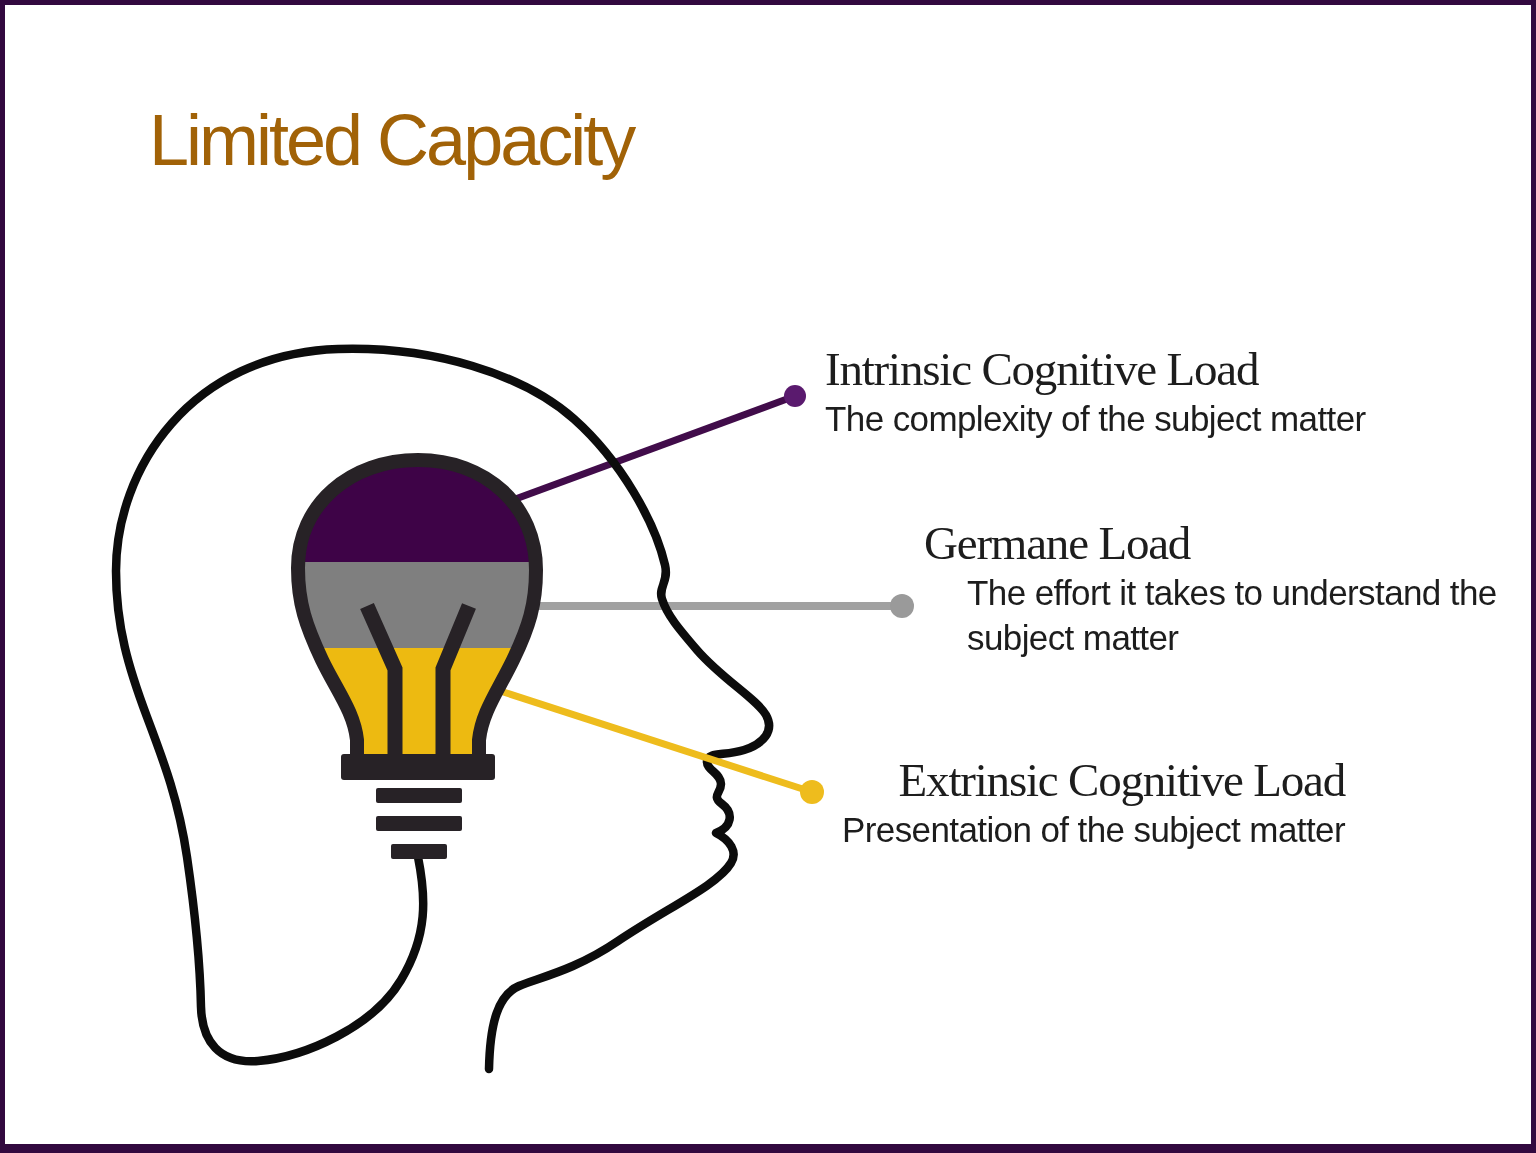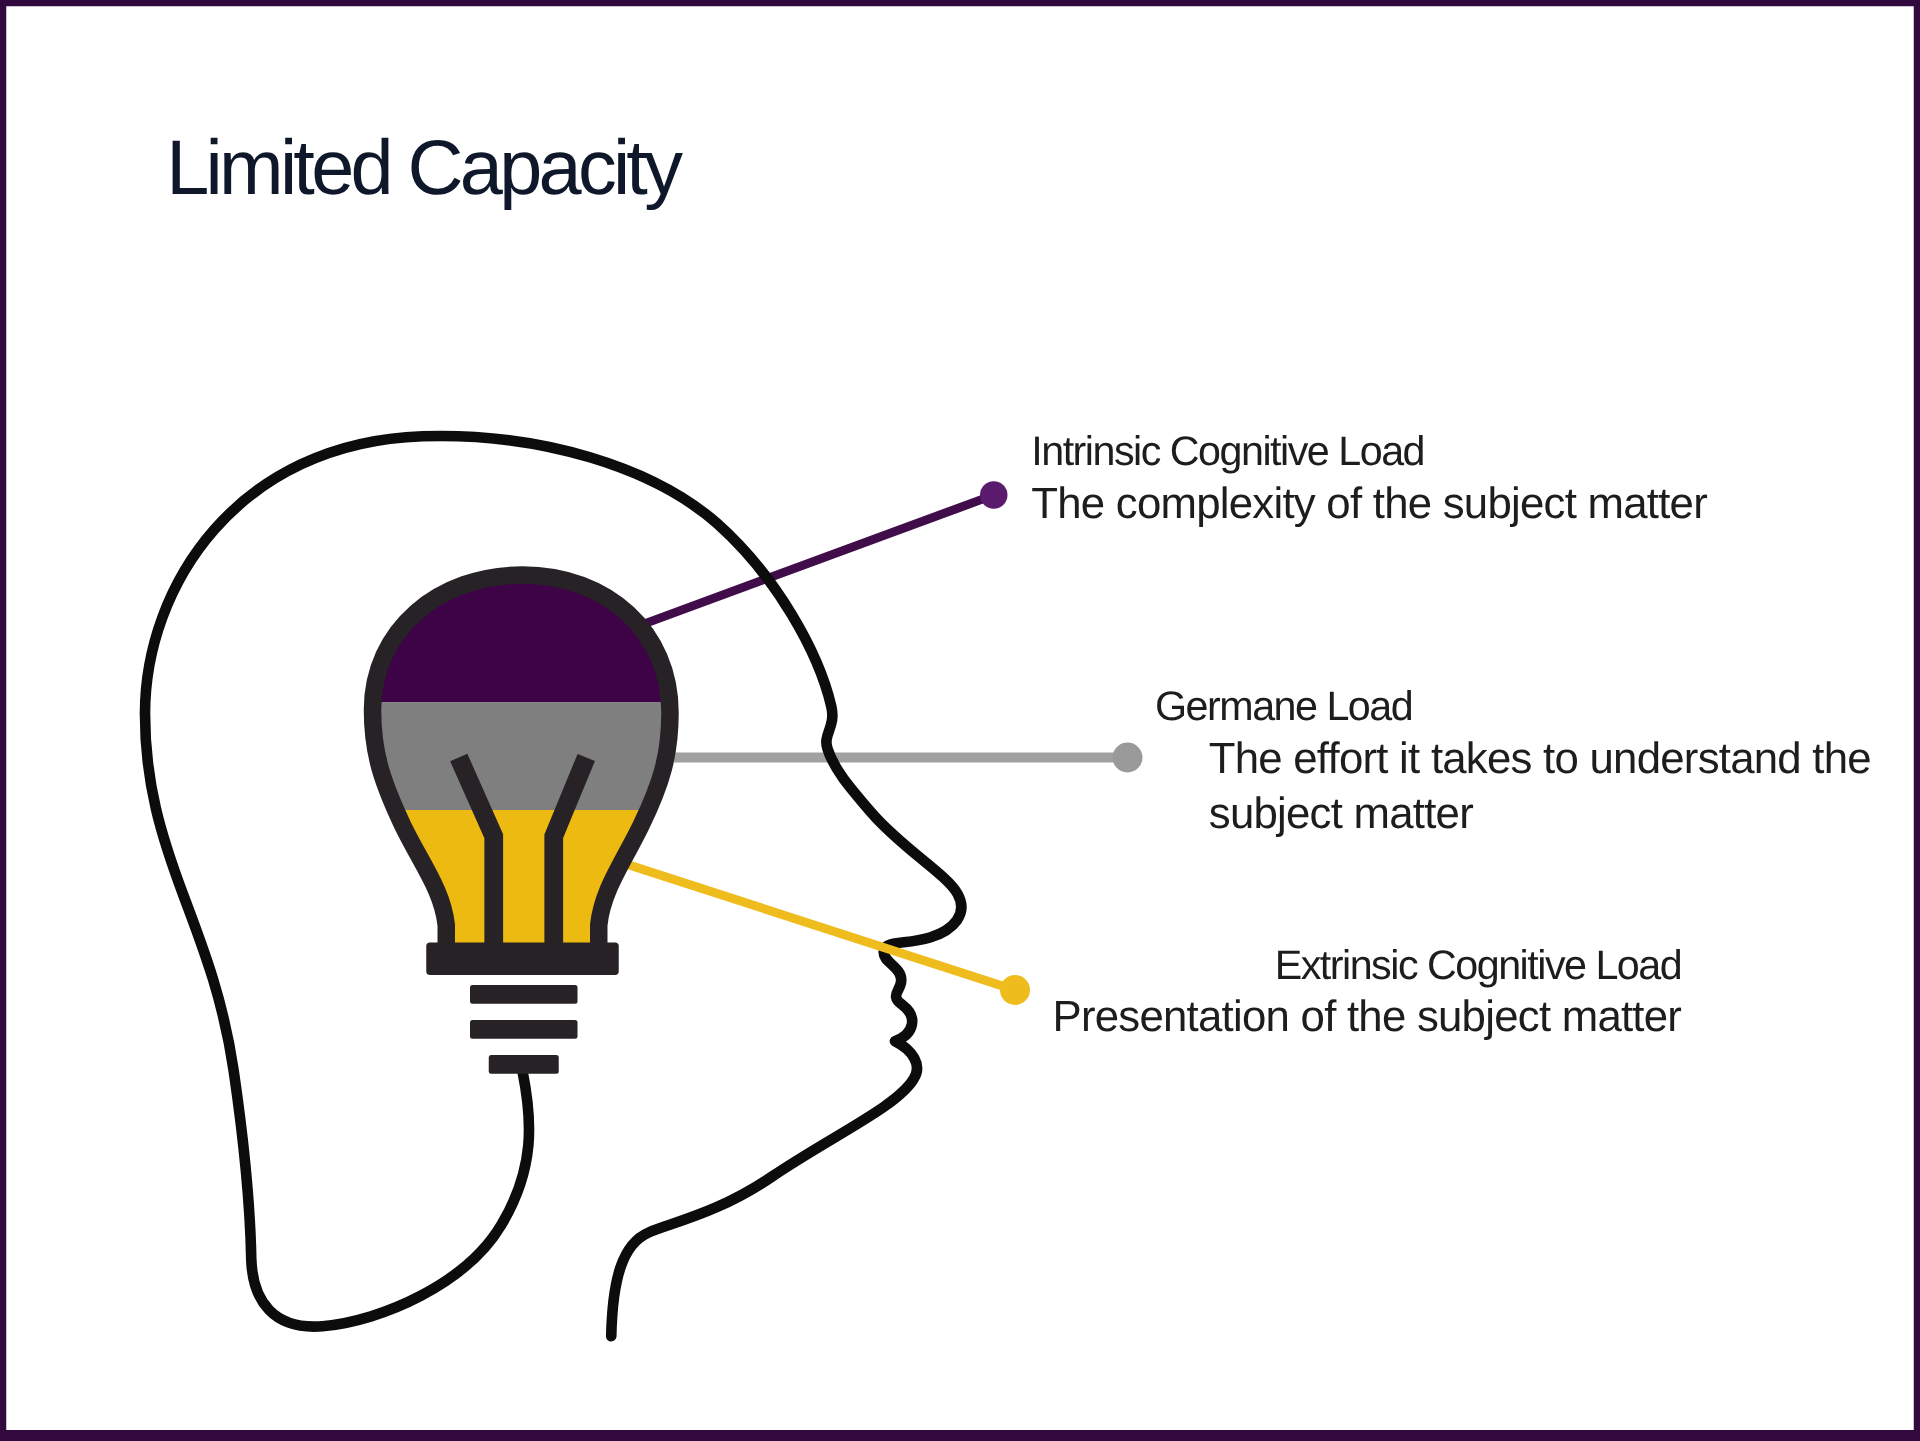--- a/index.html
+++ b/index.html
@@ -1,27 +1,27 @@
 <!DOCTYPE html>
 <html><head>
 <meta charset="utf-8">
 <style>
   html,body{margin:0;padding:0;background:#ffffff;}
   body{width:1536px;height:1153px;overflow:hidden;
        font-family:"Liberation Sans","DejaVu Sans",sans-serif;}
   .slide{position:relative;width:1536px;height:1153px;box-sizing:border-box;
          background:#ffffff;border:5px solid #32093f;border-bottom-width:9px;}
   .art{position:absolute;left:0;top:0;width:1536px;height:1153px;}
-  .title{position:absolute;left:128px;top:96px;font-size:62px;line-height:1.1;
-         letter-spacing:-3px;color:#0f172a;white-space:nowrap;}
+  .title{position:absolute;left:144px;top:96px;font-size:72px;line-height:1.1;
+         letter-spacing:-3px;color:#a16207;white-space:nowrap;}
   .label-block{position:absolute;color:#1d1d1d;}
-  .label-heading{font-size:33px;line-height:1.2;letter-spacing:-1.2px;white-space:nowrap;}
+  .label-heading{font-size:47px;line-height:1.2;letter-spacing:-1.2px;white-space:nowrap;font-family:Liberation Serif, serif;}
   .label-desc{font-size:35px;line-height:1.27;letter-spacing:-0.6px;}
   .lb-intrinsic{left:820px;top:336px;}
-  .lb-germane{left:919px;top:540px;}
+  .lb-germane{left:919px;top:510px;}
   .lb-germane .label-desc{max-width:590px;margin-left:43px;}
   .lb-extrinsic{left:837px;top:747px;text-align:right;}
 </style>
 </head>
 <body>
 
 <div class="slide">
 
   <div class="title">Limited Capacity</div>
 

